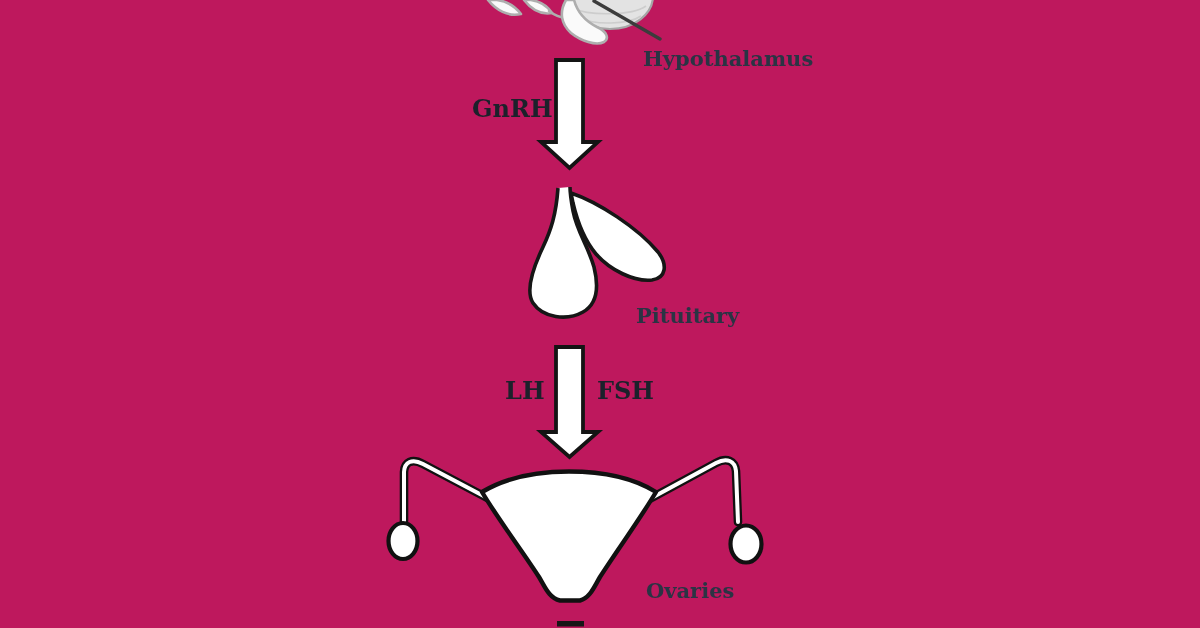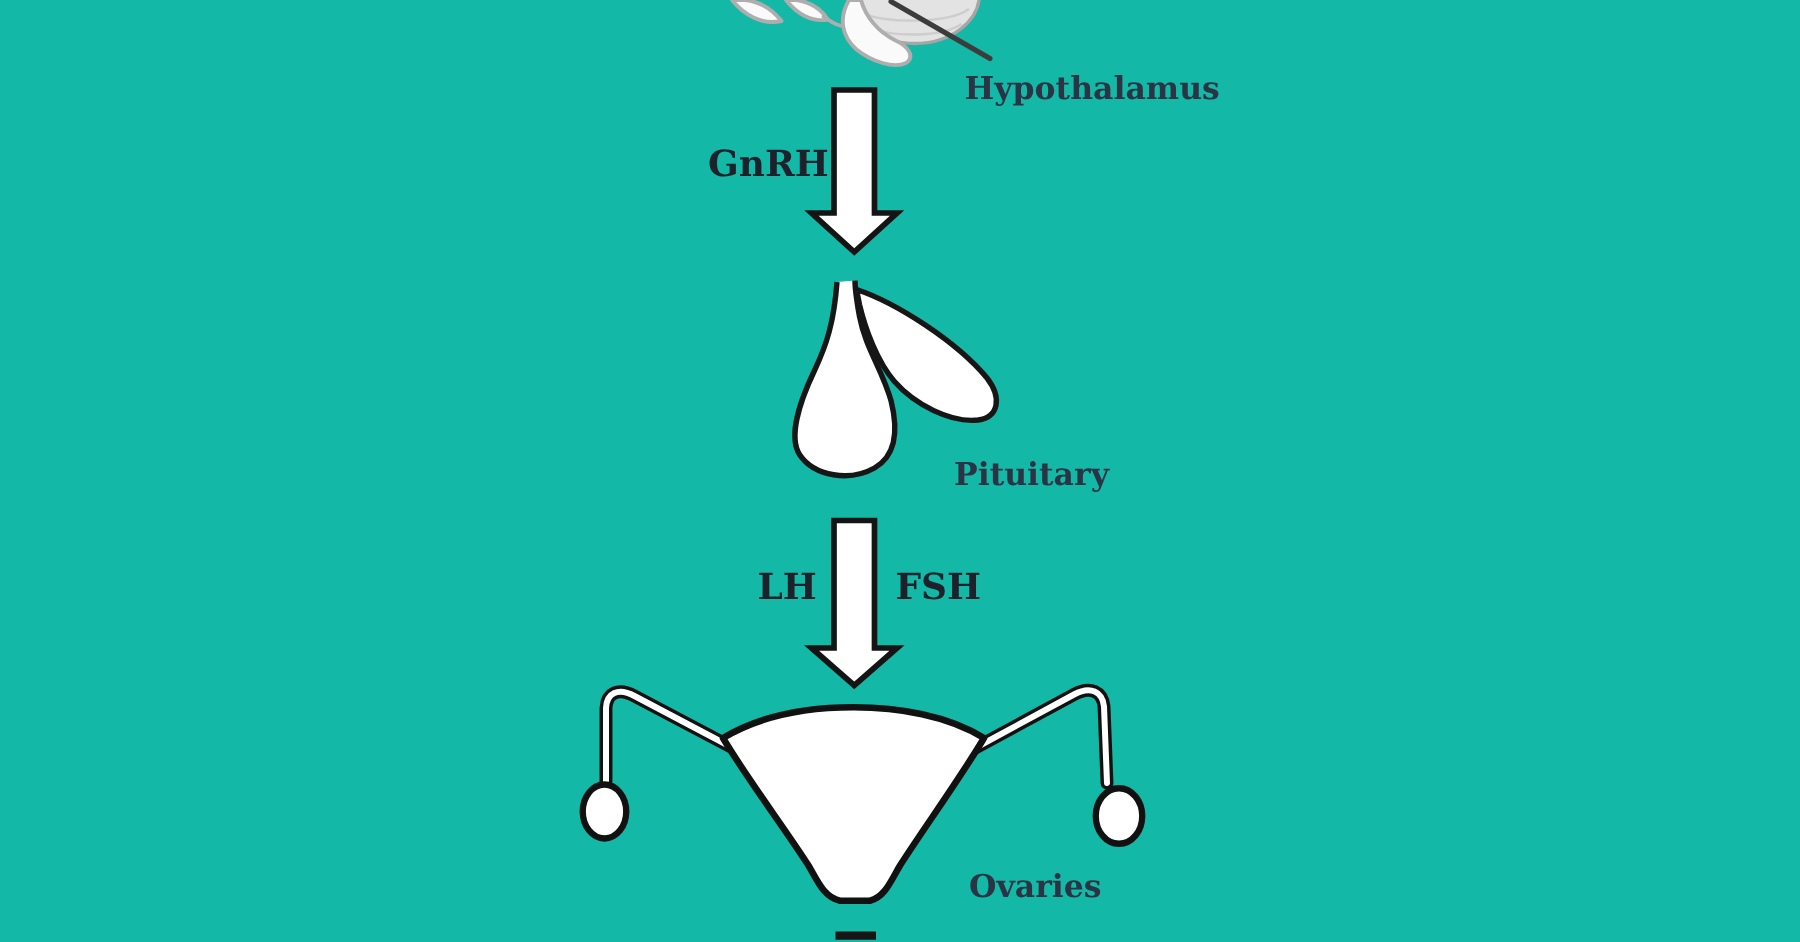--- a/index.html
+++ b/index.html
@@ -8,21 +8,21 @@
     width: 1200px;
     height: 628px;
     background: #ffffff;
     overflow: hidden;
     font-family: "DejaVu Serif", serif;
   }
   .stage {
     position: relative;
     width: 1200px;
     height: 628px;
-    background: #14b8a6;
+    background: #be185d;
   }
   svg { position: absolute; top: 0; left: 0; }
 
   .outline-shape {
     fill: #ffffff;
     stroke: #161616;
     stroke-width: 3.6;
     stroke-linejoin: round;
   }
   .arrow-shape {

